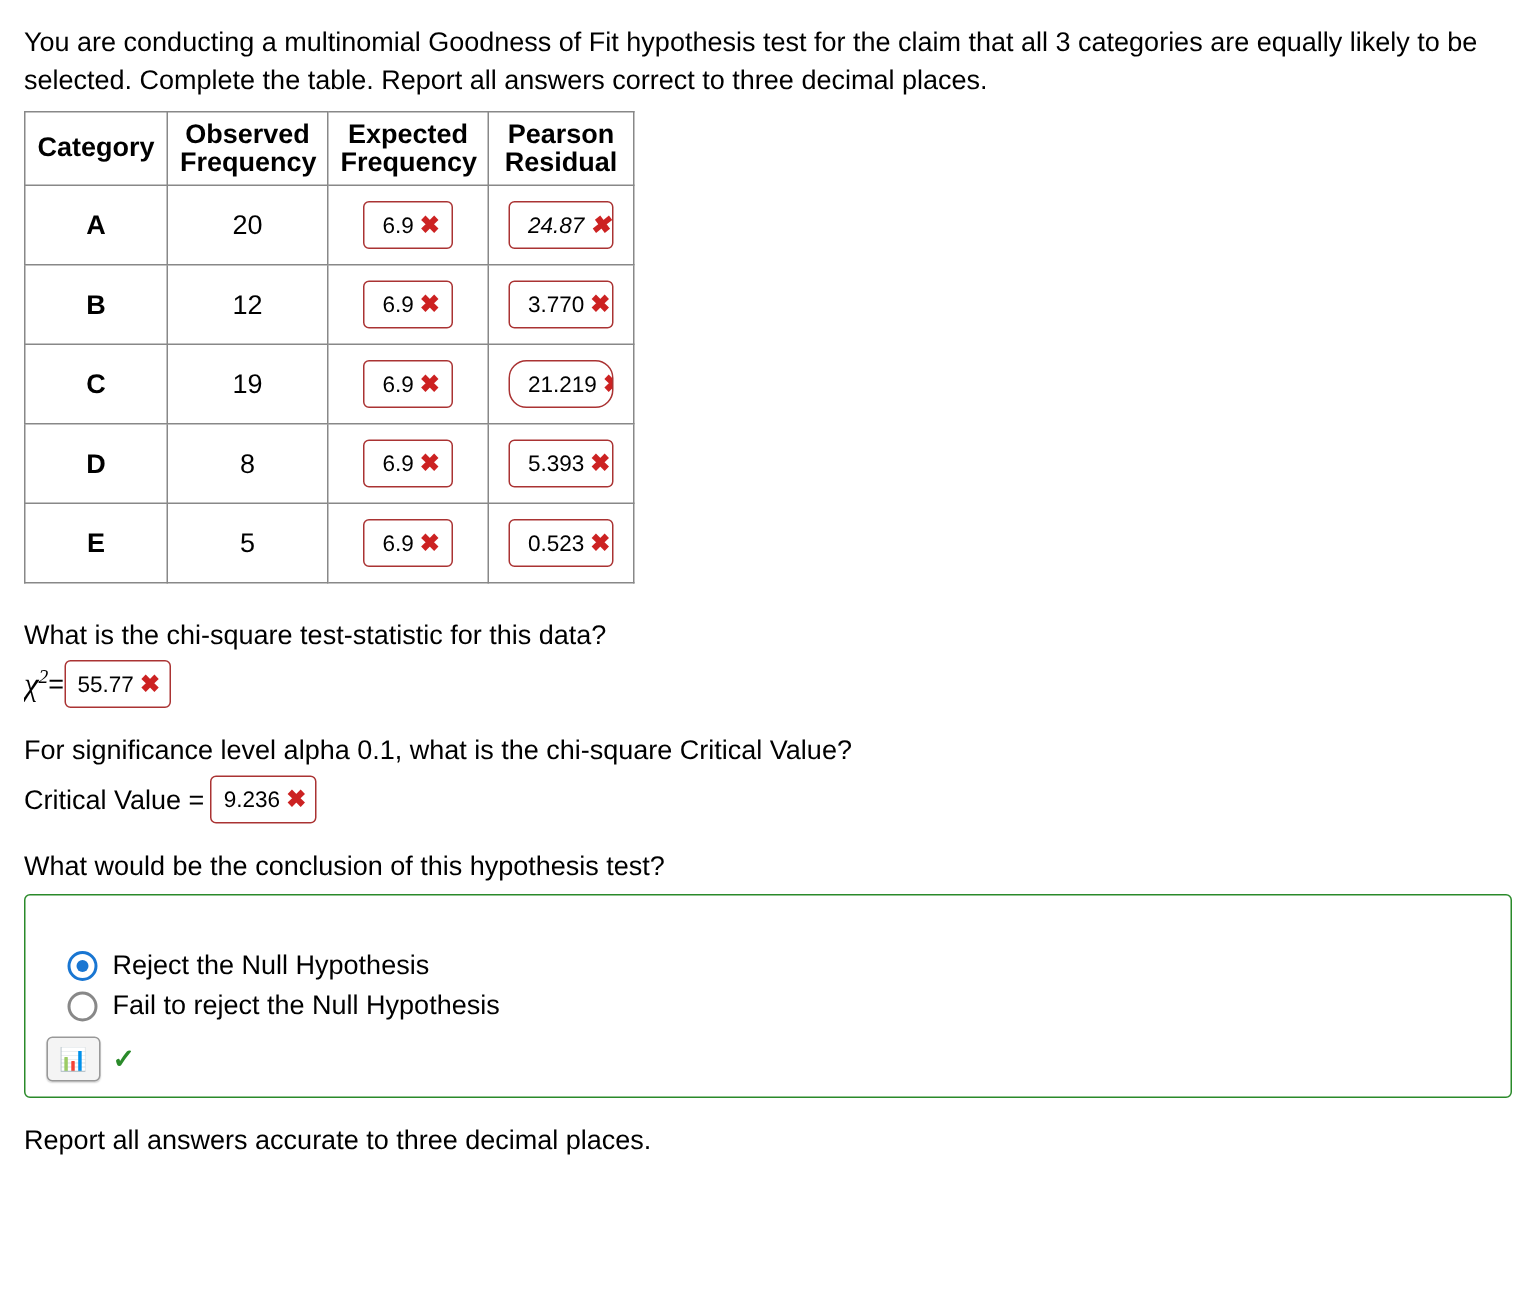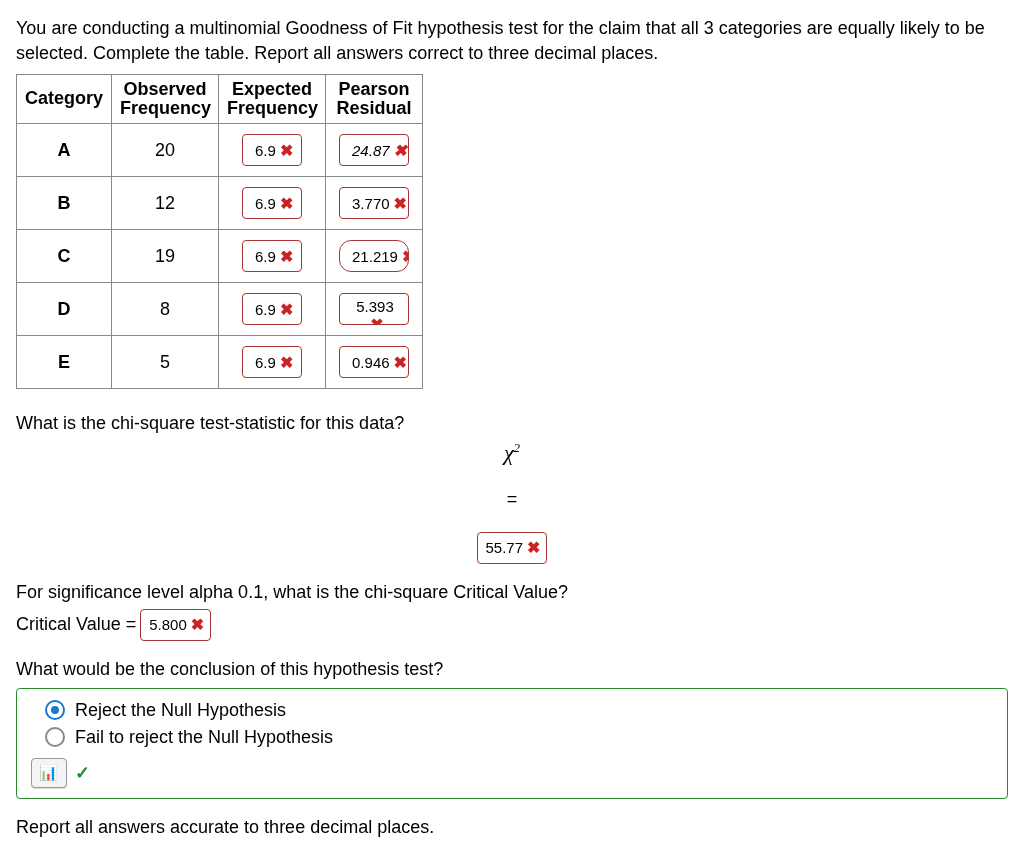--- a/index.html
+++ b/index.html
@@ -48,35 +48,34 @@
     font-weight: 900;
     font-size: 16px;
   }
   .section {
     margin-top: 18px;
     margin-bottom: 6px;
   }
   .chi-line {
     display: flex;
     align-items: center;
-    gap: 22px;
+    gap: 0;
     margin-top: 4px;
-    flex-direction: column;
   }
   .chi-sym {
     font-style: italic;
     font-family: "STIXGeneral", "Georgia", serif;
     font-size: 22px;
   }
   .chi-sym sup { font-size: 13px; vertical-align: super; }
   .eqline { display: flex; align-items: center; gap: 4px; margin-top:4px; }
   .conclusion-box {
     border: 1.5px solid #2a8a2a;
     border-radius: 4px;
-    padding: 5px 16px 10px 16px;
+    padding: 30px 16px 10px 16px;
     margin-top: 8px;
   }
   .radio-row {
     display: flex;
     align-items: center;
     gap: 10px;
     margin: 6px 0 6px 12px;
   }
   .radio {
     width: 16px;
@@ -181,55 +180,55 @@
             <span class="x-mark">✖</span>
           </span></td>
       </tr>
       <tr>
         <td class="cat-label">D</td>
         <td>8</td>
         <td><span class="answer-box">
             <span class="val">6.9</span>
             <span class="x-mark">✖</span>
           </span></td>
-        <td><span class="answer-box" style="width: 50px; overflow: hidden; flex-direction: column;">
+        <td><span class="answer-box" style="width: 50px; overflow: hidden;">
             <span class="val">5.393</span>
             <span class="x-mark">✖</span>
           </span></td>
       </tr>
       <tr>
         <td class="cat-label">E</td>
         <td>5</td>
         <td><span class="answer-box">
             <span class="val">6.9</span>
             <span class="x-mark">✖</span>
           </span></td>
         <td><span class="answer-box" style="width: 50px; overflow: hidden;">
-            <span class="val">0.946</span>
+            <span class="val">0.523</span>
             <span class="x-mark">✖</span>
           </span></td>
       </tr>
     </tbody>
 </table>
 
 <div class="section">What is the chi-square test-statistic for this data?</div>
 <div class="chi-line">
   <span class="chi-sym"><span>χ</span><sup>2</sup></span>
   <span>=</span>
   <span class="answer-box">
     <span class="val">55.77</span>
     <span class="x-mark">✖</span>
   </span>
 </div>
 
 <div class="section">For significance level alpha 0.1, what is the chi-square Critical Value?</div>
 <div class="eqline">
   <span>Critical Value =</span>
   <span class="answer-box">
-    <span class="val">5.800</span>
+    <span class="val">9.236</span>
     <span class="x-mark">✖</span>
   </span>
 </div>
 
 <div class="section">What would be the conclusion of this hypothesis test?</div>
 <div class="conclusion-box">
   <div id="options">
       <div class="radio-row">
         <span class="radio sel"></span>
         <span>Reject the Null Hypothesis</span>

